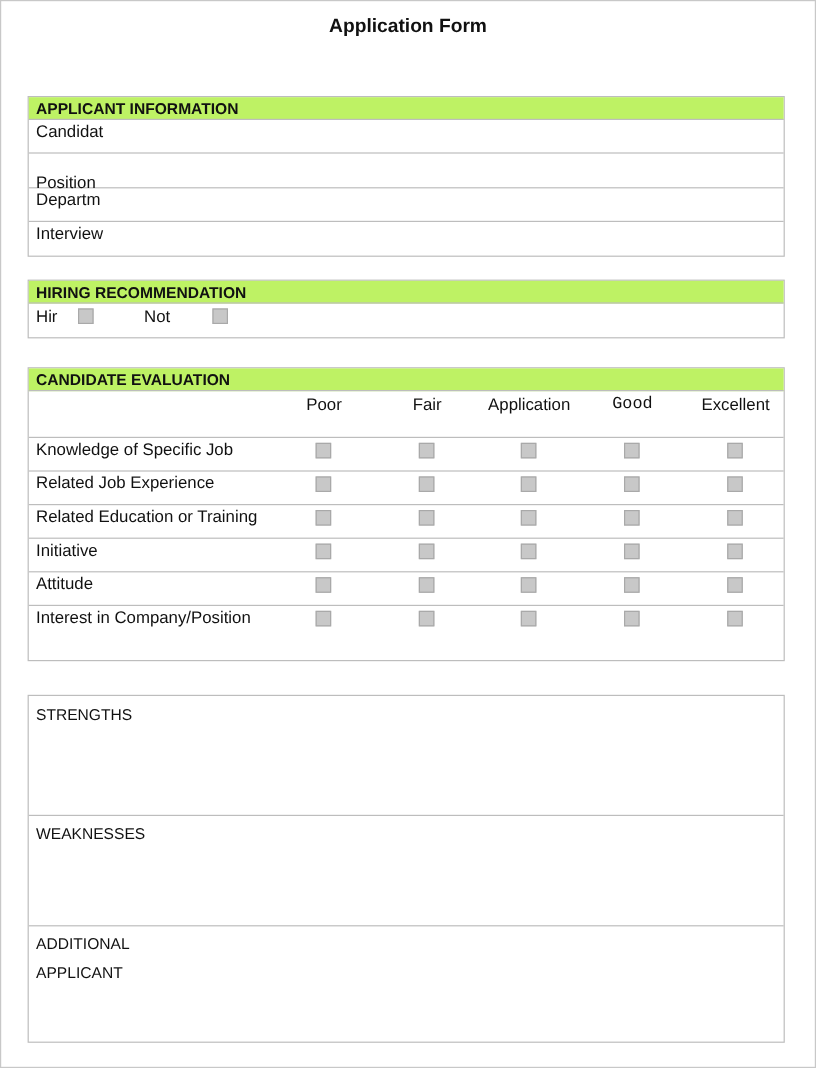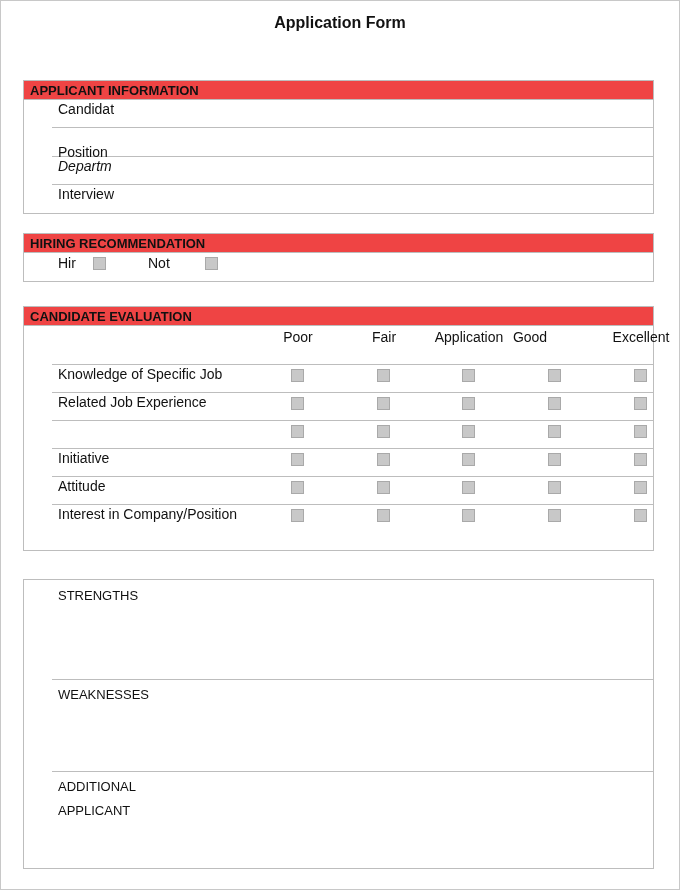--- a/index.html
+++ b/index.html
@@ -1,42 +1,42 @@
 <!DOCTYPE html>
 <html><head>
 <meta charset="utf-8">
 <style>
   html,body{margin:0;padding:0;background:#fff;}
   body{width:680px;height:890px;position:relative;font-family:"Liberation Sans",sans-serif;color:#111;overflow:hidden;}
   .page{position:absolute;left:0;top:0;width:678px;height:888px;border:1px solid #c8c8c8;}
   .title{position:absolute;left:0;width:680px;top:14px;text-align:center;font-weight:bold;font-size:16px;}
   .box{position:absolute;left:23px;width:631px;border:1px solid #bdbdbd;box-sizing:border-box;}
-  .hdr{background:#ef4444;border-bottom:1px solid #bdbdbd;font-weight:bold;font-size:13px;padding:0 6px;height:19px;line-height:19px;box-sizing:border-box;}
-  .row{border-bottom:1px solid #bdbdbd;font-size:14px;padding:0 6px;box-sizing:border-box;position:relative;margin-left:28px;}
+  .hdr{background:#bef264;border-bottom:1px solid #bdbdbd;font-weight:bold;font-size:13px;padding:0 6px;height:19px;line-height:19px;box-sizing:border-box;}
+  .row{border-bottom:1px solid #bdbdbd;font-size:14px;padding:0 6px;box-sizing:border-box;position:relative;}
   .row:last-child{border-bottom:none;}
   .cb{display:inline-block;width:13px;height:13px;background:#c8c8c8;border:1px solid #a9a9a9;box-sizing:border-box;position:absolute;}
   .cell{position:absolute;text-align:center;}
   .txt{position:absolute;left:6px;}
 </style>
 </head>
 <body>
 
 <div class="page"></div>
 <div class="title">Application Form</div>
 
 <div class="box" style="top:80px;height:134px;">
   <div class="hdr">APPLICANT INFORMATION</div>
   <div class="row" style="height:28px;">
       <span class="txt" style="top:1px;">Candidat</span>
     </div>
   <div class="row" style="height:29px;">
       <span class="txt" style="top:16px;">Position</span>
     </div>
   <div class="row" style="height:28px;">
-      <span class="txt" style="top:1px;font-style:italic;">Departm</span>
+      <span class="txt" style="top:1px;">Departm</span>
     </div>
   <div class="row" style="height:28px;">
       <span class="txt" style="top:1px;">Interview</span>
     </div>
 </div>
 
 <div class="box" style="top:233px;height:49px;">
   <div class="hdr">HIRING RECOMMENDATION</div>
   <div class="row" style="height:28px;">
     <span class="txt" style="top:2px;">Hir</span>
@@ -45,41 +45,42 @@
     <span class="cb" style="left:153px;top:4px;"></span>
   </div>
 </div>
 
 <div class="box" style="top:306px;height:245px;">
   <div class="hdr">CANDIDATE EVALUATION</div>
   <div class="row" style="height:39px;">
     <span class="cell" style="left:216px;width:60px;top:3px;">Poor</span>
     <span class="cell" style="left:302px;width:60px;top:3px;">Fair</span>
     <span class="cell" style="left:372px;width:90px;top:3px;">Application</span>
-    <span class="cell" style="left:448px;width:60px;top:3px;">Good</span>
+    <span class="cell" style="left:473px;width:60px;top:3px;font-family:Liberation Mono, monospace;">Good</span>
     <span class="cell" style="left:549px;width:80px;top:3px;">Excellent</span>
   </div>
   <div id="eval-rows">
       <div class="row" style="height: 28px;">
         <span class="txt" style="top:1px;">Knowledge of Specific Job</span>
         <span class="cb" style="left:239px;top:4px;"></span>
         <span class="cb" style="left:325px;top:4px;"></span>
         <span class="cb" style="left:410px;top:4px;"></span>
         <span class="cb" style="left:496px;top:4px;"></span>
         <span class="cb" style="left:582px;top:4px;"></span>
       </div>
       <div class="row" style="height: 28px;">
         <span class="txt" style="top:1px;">Related Job Experience</span>
         <span class="cb" style="left:239px;top:4px;"></span>
         <span class="cb" style="left:325px;top:4px;"></span>
         <span class="cb" style="left:410px;top:4px;"></span>
         <span class="cb" style="left:496px;top:4px;"></span>
         <span class="cb" style="left:582px;top:4px;"></span>
       </div>
       <div class="row" style="height: 28px;">
+        <span class="txt" style="top:1px;">Related Education or Training</span>
         <span class="cb" style="left:239px;top:4px;"></span>
         <span class="cb" style="left:325px;top:4px;"></span>
         <span class="cb" style="left:410px;top:4px;"></span>
         <span class="cb" style="left:496px;top:4px;"></span>
         <span class="cb" style="left:582px;top:4px;"></span>
       </div>
       <div class="row" style="height: 28px;">
         <span class="txt" style="top:1px;">Initiative</span>
         <span class="cb" style="left:239px;top:4px;"></span>
         <span class="cb" style="left:325px;top:4px;"></span>

